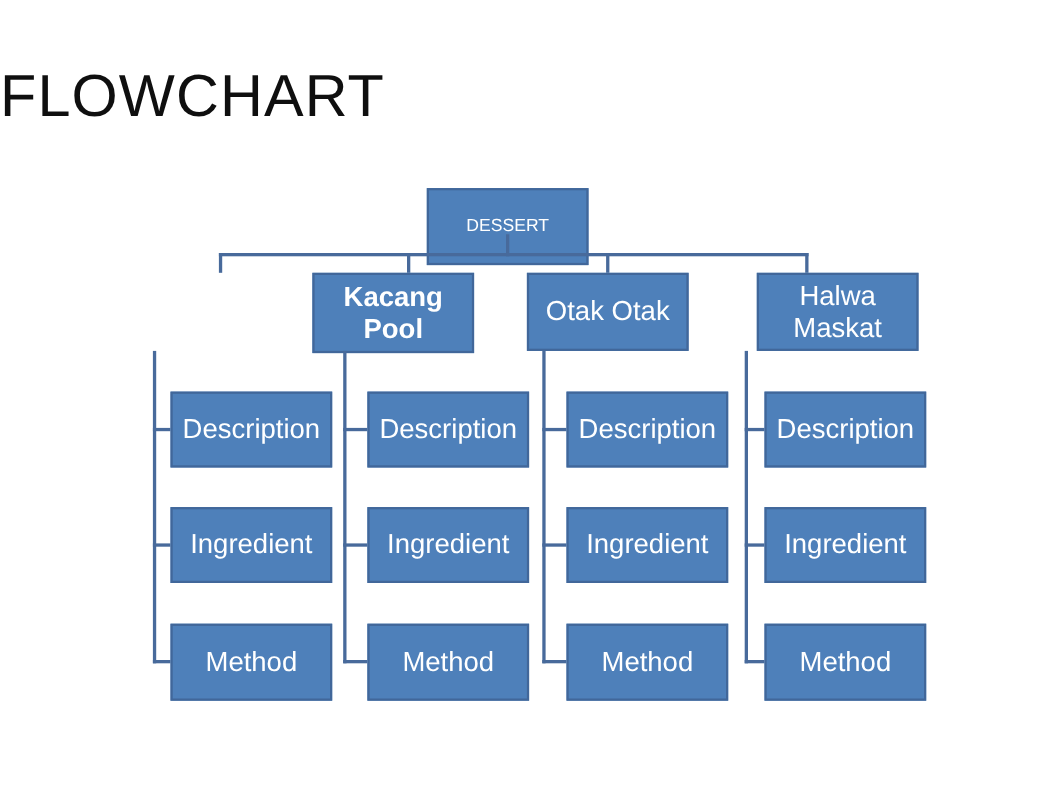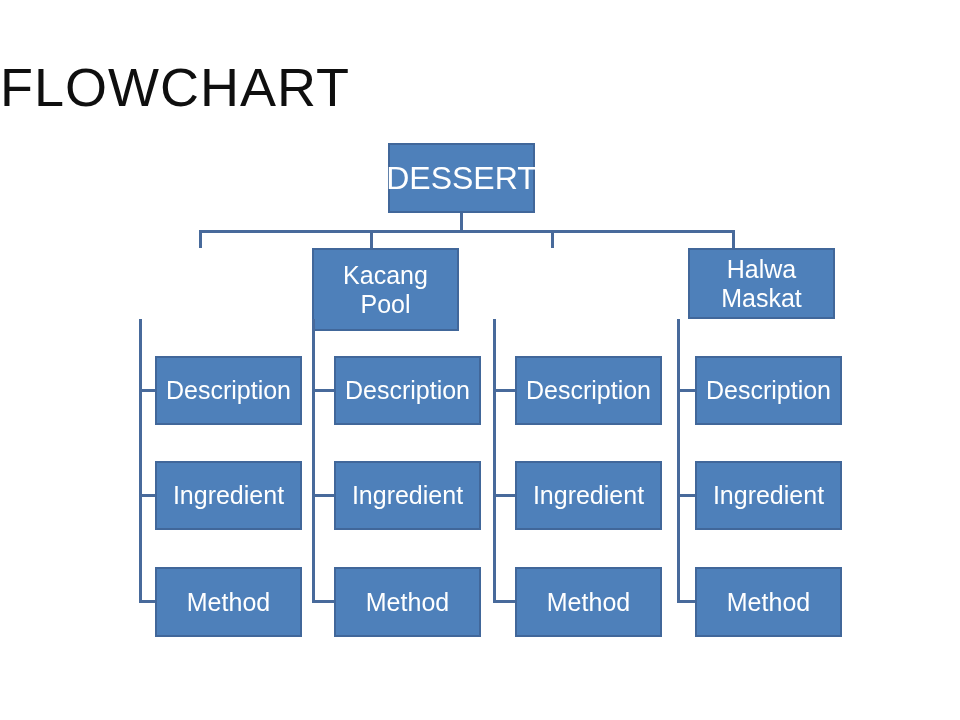--- a/index.html
+++ b/index.html
@@ -25,21 +25,21 @@
     border:2px solid var(--border,#41679A);
     color:var(--label-color,#ffffff);
     display:flex;
     align-items:center;
     justify-content:center;
     text-align:center;
     font-size:25px;
     line-height:1.14;
     white-space:pre-line;
   }
-  .node.root{font-size:32px;}
+  .node.root{font-size:16px;margin-top:28px;}
   .line{
     position:absolute;
     background:var(--connector,#486A9B);
   }
 </style>
 </head>
 <body>
 
 <div class="canvas" style="--bg: #ffffff; --fill: #4E80BA; --border: #41679A; --connector: #486A9B; --title-color: #0f0f0f; --label-color: #ffffff;">
 
@@ -55,30 +55,31 @@
   <div class="line" style="left:732px;top:230px;width:3px;height:18px;"></div>
 
   <div class="line" style="left:139px;top:319px;width:3px;height:284px;"></div>
   <div class="line" style="left:139px;top:389px;width:16px;height:3px;"></div>
   <div class="line" style="left:139px;top:494px;width:16px;height:3px;"></div>
   <div class="line" style="left:139px;top:600px;width:16px;height:3px;"></div>
   <div class="node" style="left:155px;top:356px;width:147px;height:69px;">Description</div>
   <div class="node" style="left:155px;top:461px;width:147px;height:69px;">Ingredient</div>
   <div class="node" style="left:155px;top:567px;width:147px;height:70px;">Method</div>
 
-  <div class="node" style="left:312px;top:248px;width:147px;height:83px;">Kacang
+  <div class="node" style="left:284px;top:248px;width:147px;height:73px;font-weight:bold;">Kacang
 Pool</div>
   <div class="line" style="left:312px;top:319px;width:3px;height:284px;"></div>
   <div class="line" style="left:312px;top:389px;width:22px;height:3px;"></div>
   <div class="line" style="left:312px;top:494px;width:22px;height:3px;"></div>
   <div class="line" style="left:312px;top:600px;width:22px;height:3px;"></div>
   <div class="node" style="left:334px;top:356px;width:147px;height:69px;">Description</div>
   <div class="node" style="left:334px;top:461px;width:147px;height:69px;">Ingredient</div>
   <div class="node" style="left:334px;top:567px;width:147px;height:70px;">Method</div>
 
+  <div class="node" style="left:479px;top:248px;width:147px;height:71px;">Otak Otak</div>
   <div class="line" style="left:493px;top:319px;width:3px;height:284px;"></div>
   <div class="line" style="left:493px;top:389px;width:22px;height:3px;"></div>
   <div class="line" style="left:493px;top:494px;width:22px;height:3px;"></div>
   <div class="line" style="left:493px;top:600px;width:22px;height:3px;"></div>
   <div class="node" style="left:515px;top:356px;width:147px;height:69px;">Description</div>
   <div class="node" style="left:515px;top:461px;width:147px;height:69px;">Ingredient</div>
   <div class="node" style="left:515px;top:567px;width:147px;height:70px;">Method</div>
 
   <div class="node" style="left:688px;top:248px;width:147px;height:71px;">Halwa
 Maskat</div>

